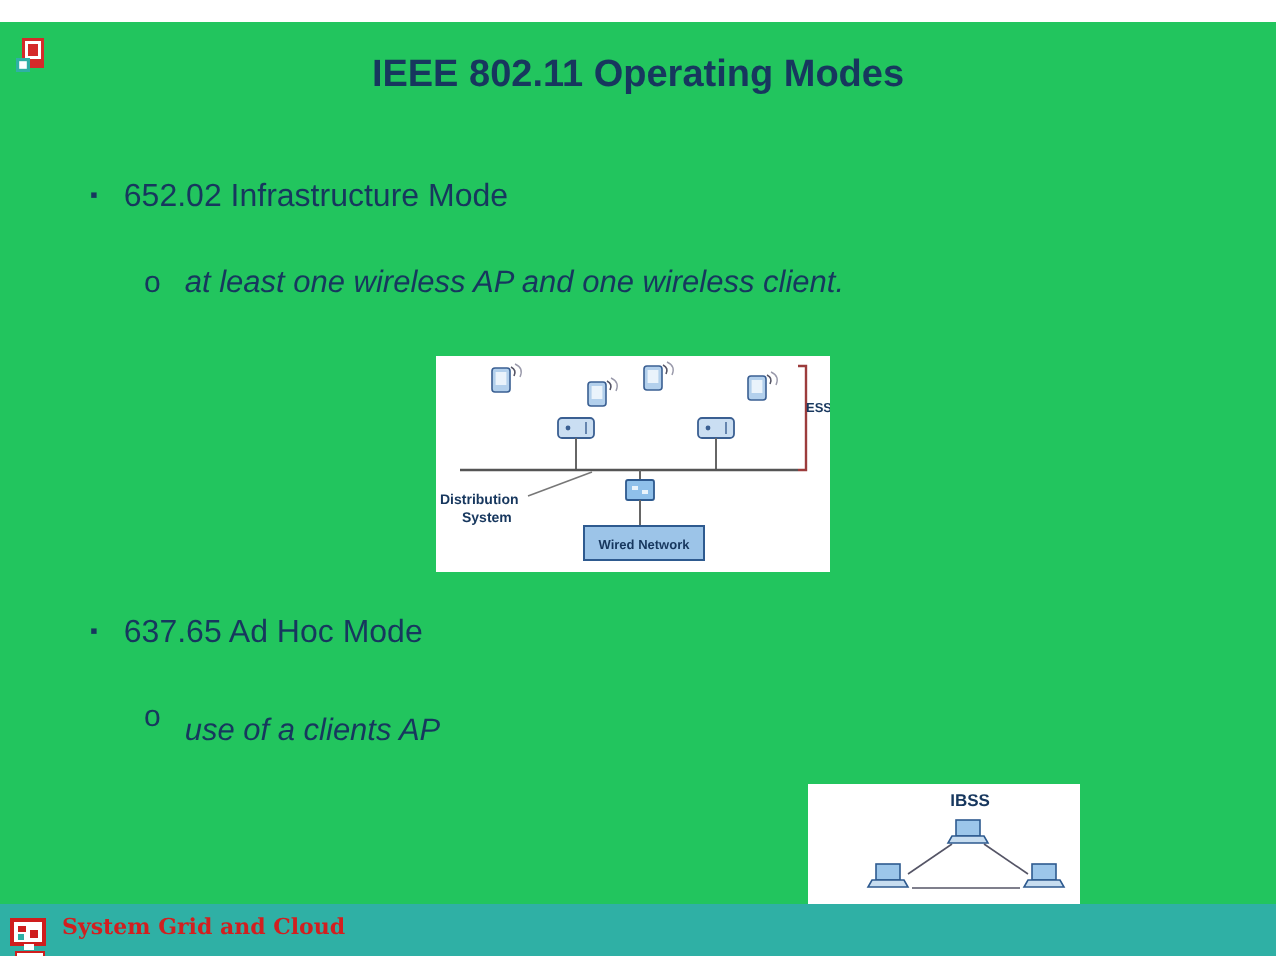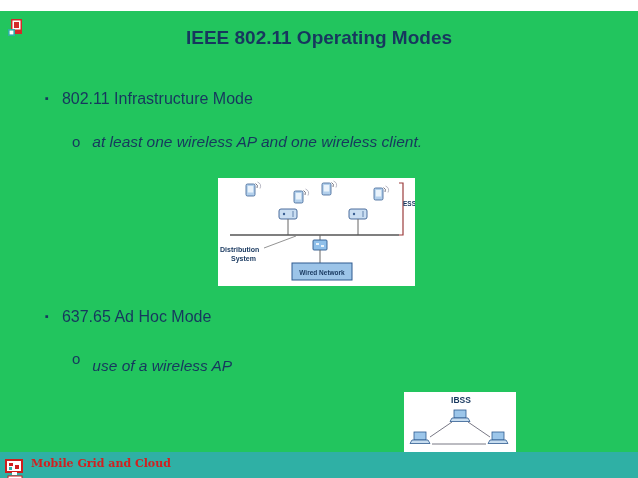--- a/index.html
+++ b/index.html
@@ -31,21 +31,21 @@
     display:flex; align-items:flex-start;
   }
   .s1pos { top:120px; }
   .s2pos { top:337px; }
   .omark { margin-right:12px; font-size:15px; line-height:22px; }
   .subtext { max-width:520px;font-style:italic; }
   .subtext div { line-height:22px; }
   .s2pos .subtext div { line-height:35px; }
   .diagram { position:absolute; background:#ffffff; }
   .d1pos { left:218px; top:167px; width:197px; height:108px; }
-  .d2pos { left:404px; top:381px; width:112px; height:64px; }
+  .d2pos { left:404px; top:381px; width:112px; height:64px;padding-left:24px; }
   svg { display:block; }
   svg text { font-family:"Liberation Sans", sans-serif; fill:#17375e; }
   .footer {
     position:absolute; left:0; top:441px; width:638px; height:37px;
     background:#2fb0a5;
   }
   .footer-logo { position:absolute; left:5px; top:6px; }
   .footer-text {
     position:absolute; left:31px; top:5px;
     color:#d21f1f; font-weight:bold; font-size:11px; line-height:13.5px;
@@ -62,21 +62,21 @@
     <rect x="4.5" y="1.5" width="8" height="9" fill="#ffffff"></rect>
     <rect x="6" y="3" width="5" height="6" fill="#d42a2a"></rect>
     <rect x="0" y="10" width="7" height="7" fill="#2fb0a5"></rect>
     <rect x="1.6" y="11.6" width="3.8" height="3.8" fill="#ffffff"></rect>
   </svg>
 
   <h1 class="title">IEEE 802.11 Operating Modes</h1>
 
   <div class="heading h1pos">
     <span class="sq">▪</span>
-    <span>802.11 Infrastructure Mode</span>
+    <span>652.02 Infrastructure Mode</span>
   </div>
   <div class="sub s1pos">
     <span class="omark">o</span>
     <span class="subtext">
       <div>at least one wireless AP and one wireless client.</div>
     </span>
   </div>
 
   <div class="diagram d1pos">
     <svg width="197" height="108" viewBox="0 0 197 108">
@@ -141,21 +141,21 @@
     </svg>
   </div>
 
   <div class="heading h2pos">
     <span class="sq">▪</span>
     <span>637.65 Ad Hoc Mode</span>
   </div>
   <div class="sub s2pos">
     <span class="omark">o</span>
     <span class="subtext">
-      <div>use of a wireless AP</div>
+      <div>use of a clients AP</div>
     </span>
   </div>
 
   <div class="diagram d2pos">
     <svg width="112" height="64" viewBox="0 0 112 64">
       <text x="57" y="11" font-size="8.5" font-weight="bold" text-anchor="middle">IBSS</text>
 
       <line x1="48" y1="30" x2="26" y2="45" stroke="#556" stroke-width="0.8"></line>
       <line x1="64" y1="30" x2="86" y2="45" stroke="#556" stroke-width="0.8"></line>
       <line x1="28" y1="52" x2="82" y2="52" stroke="#556" stroke-width="0.8"></line>
@@ -178,17 +178,17 @@
   <div class="footer">
     <svg class="footer-logo" width="22" height="24" viewBox="0 0 22 24">
       <rect x="1" y="2" width="16" height="12" fill="#ffffff" stroke="#cf1d1d" stroke-width="2"></rect>
       <rect x="4" y="5" width="4" height="3" fill="#cf1d1d"></rect>
       <rect x="10" y="7" width="4" height="4" fill="#cf1d1d"></rect>
       <rect x="4" y="9" width="3" height="3" fill="#2fb0a5"></rect>
       <rect x="7" y="14" width="5" height="3" fill="#ffffff"></rect>
       <rect x="3" y="18" width="14" height="3" fill="#ffffff" stroke="#cf1d1d" stroke-width="1"></rect>
     </svg>
     <div class="footer-text">
-      <div>Mobile Grid and Cloud</div>
+      <div>System Grid and Cloud</div>
     </div>
   </div>
 
 </div>
 
 </body></html>

